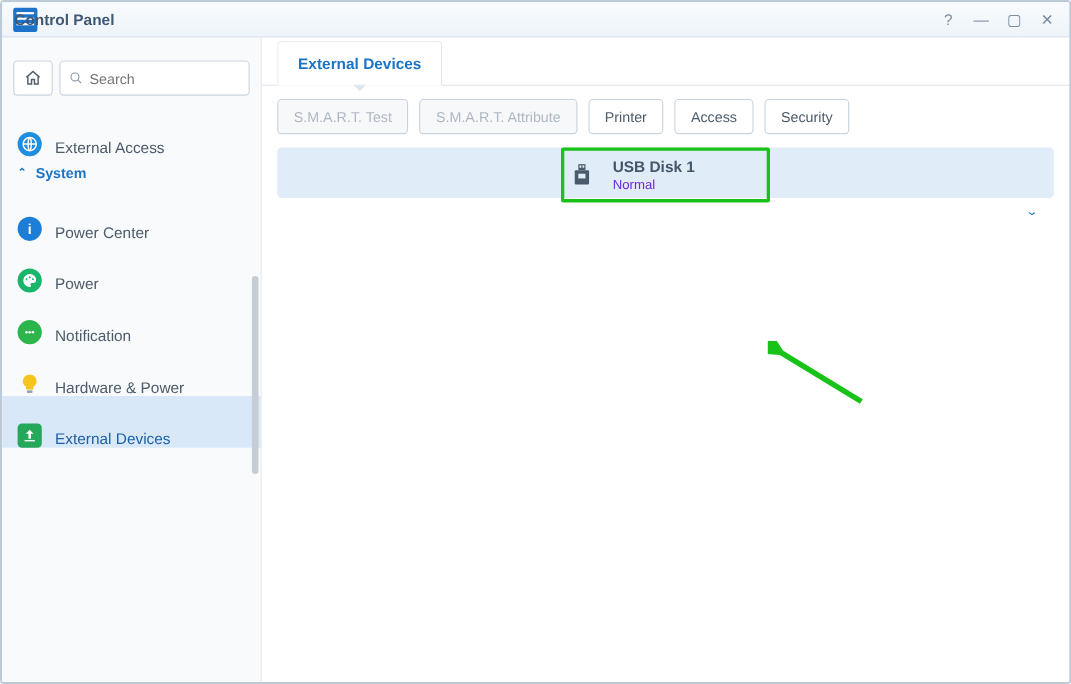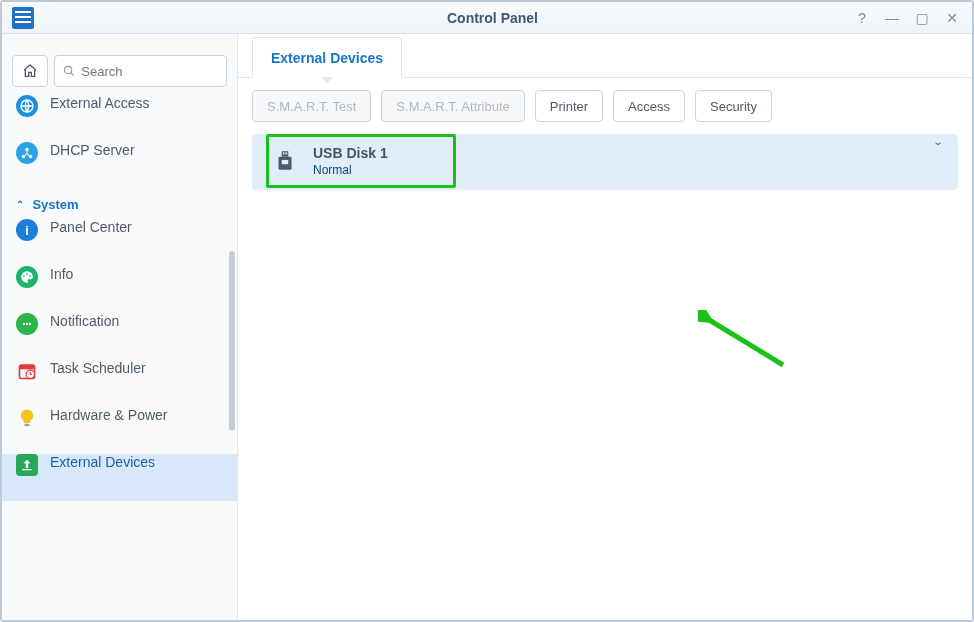--- a/index.html
+++ b/index.html
@@ -1,32 +1,32 @@
 <!DOCTYPE html>
 <html><head>
 <meta charset="utf-8">
 <style>
   * { box-sizing: border-box; margin: 0; padding: 0; }
   body { font-family: -apple-system, BlinkMacSystemFont, "Segoe UI", Arial, sans-serif; background: #f5f5f5; overflow: hidden; }
   .window { width: 974px; height: 622px; background: #fff; border: 2px solid #bcc9d6; border-radius: 4px; display: flex; flex-direction: column; position: relative; }
   .titlebar { height: 32px; background: linear-gradient(#f8fbfd,#eef4f9); border-bottom: 1px solid #d6dfe8; display: flex; align-items: center; position: relative; }
   .app-icon { width: 22px; height: 22px; margin-left: 10px; background:#1e73c9; border-radius:2px; position:relative; }
   .app-icon::after{content:'';position:absolute;left:3px;top:4px;width:16px;height:2px;background:#fff;box-shadow:0 5px 0 #fff,0 10px 0 #fff;}
-  .titlebar-title { position:absolute; left:11px; right:0; text-align:center; font-weight:700; color:#3f5873; font-size:14px; pointer-events:none;}
+  .titlebar-title { position:absolute; left:11px; right:0; font-weight:700; color:#3f5873; font-size:14px; pointer-events:none;}
   .win-controls { margin-left:auto; display:flex; gap:14px; padding-right:12px; color:#7c8ea1;}
   .win-controls span{ width:16px; text-align:center; cursor:pointer; font-size:14px; line-height:1;}
   .body { flex:1; display:flex; min-height:0; }
   .sidebar { width:236px; background:#f9fafb; border-right:1px solid #e1e7ee; display:flex; flex-direction:column; padding-top:8px; }
   .search-row { display:flex; gap:6px; padding:13px 10px 8px 10px; }
   .home-btn { width:36px; height:32px; background:#fff; border:1px solid #c9d3de; border-radius:4px; display:flex; align-items:center; justify-content:center; color:#505d6b; cursor:pointer;}
   .search-box { flex:1; height:32px; border:1px solid #c9d3de; border-radius:4px; background:#fff; display:flex; align-items:center; padding:0 8px; color:#8b98a6; gap:6px;}
   .search-box input { border:none; outline:none; width:100%; font-size:13px; color:#444; background:transparent;}
   .nav { flex:1; overflow-y:auto; position:relative;}
   .nav-scrollbar{ position:absolute; right:2px; top:156px; width:6px; height:180px; background:#c6cdd5; border-radius:3px;}
-  .nav-item { display:flex; align-items:flex-start; gap:12px; height:47px; padding:0 14px; color:#4c5b6a; font-size:14px; cursor:pointer;}
+  .nav-item { display:flex; align-items:flex-end; gap:12px; height:47px; padding:0 14px; color:#4c5b6a; font-size:14px; cursor:pointer;}
   .nav-item.active{ background:#d9e8f8; color:#1e5fa5;}
   .nav-group{ display:flex; align-items:center; gap:8px; height:30px; padding:0 14px; color:#1b74c5; font-size:13px; font-weight:600; cursor:pointer;}
   .nav-group .chev{ font-size:10px;}
   .icon{ width:22px; height:22px; display:flex; align-items:center; justify-content:center; border-radius:50%; font-size:13px; color:#fff; flex:none;}
   .ic-globe{ background:#1e8fe0;}
   .ic-net{ background:#fff;}
   .ic-net svg{ width:22px; height:22px;}
   .ic-dhcp{ background:#2aa3e6;}
   .ic-shield{ background:transparent;}
   .ic-info{ background:#1c7ed6; font-weight:700;}
@@ -38,26 +38,26 @@
   .ic-ext{ background:#25a85a; border-radius:4px;}
   .main{ flex:1; display:flex; flex-direction:column; background:#fff;}
   .tabs{ display:flex; height:44px; border-bottom:1px solid #e1e7ee; padding:0 14px; align-items:flex-end;}
   .tab{ padding:12px 18px 11px; font-size:14px; color:#5a6775; cursor:pointer; border:1px solid transparent; border-bottom:none; position:relative;}
   .tab.active{ color:#1b74c5; font-weight:700; border-color:#e1e7ee; border-bottom:1px solid #fff; border-radius:4px 4px 0 0; margin-bottom:-1px; background:#fff;}
   .tab.active::after{content:'';position:absolute;left:50%;bottom:-6px;margin-left:-6px;width:0;height:0;border-left:6px solid transparent;border-right:6px solid transparent;border-top:6px solid #e1e7ee;}
   .toolbar{ display:flex; gap:10px; padding:12px 14px; }
   .btn{ height:32px; padding:0 14px; border:1px solid #c9d3de; background:#fff; border-radius:4px; font-size:13px; color:#4c5b6a; cursor:pointer;}
   .btn.disabled{ color:#aeb8c3; background:#f7f8fa; cursor:default;}
   .content{ padding:0 14px;}
-  .device-row{ display:flex; align-items:flex-start; height:56px; background:#e0ecf8; border-radius:4px; padding:0 14px; cursor:pointer; position:relative;}
+  .device-row{ display:flex; align-items:center; height:46px; background:#e0ecf8; border-radius:4px; padding:0 14px; cursor:pointer; position:relative;flex-direction:column;}
   .device-inner{ display:flex; align-items:center; gap:14px; padding:6px 0px 6px 2px; border:3px solid #18c218; border-radius:2px; width:190px; height:54px;}
   .dev-icon{ width:28px; height:28px; display:flex; align-items:center; justify-content:center;}
   .dev-texts{ display:flex; flex-direction:column;}
   .dev-name{ font-weight:700; color:#435567; font-size:14px;}
-  .dev-status{ font-size:12px; color:#0c4a6e; margin-top:2px;}
+  .dev-status{ font-size:12px; color:#6d28d9; margin-top:2px;}
   .expand{ margin-left:auto; color:#1b74c5; font-size:14px; transform:scaleY(0.7);}
   .annotation-arrow{ position:absolute; left:460px; top:176px; pointer-events:none;}
   svg{ display:block;}
 </style>
 </head>
 <body>
 
 <div class="window">
   <div class="titlebar">
     <div class="app-icon"></div>
@@ -91,74 +91,50 @@
       <div class="nav">
         <div class="nav-item">
           <span class="icon ic-globe">
             <svg width="16" height="16" viewBox="0 0 24 24" fill="none" stroke="#fff" stroke-width="2">
                 <circle cx="12" cy="12" r="9"></circle>
                 <path d="M3 12h18M12 3c3 3 3 15 0 18M12 3c-3 3-3 15 0 18"></path>
               </svg>
           </span>
           <span>External Access</span>
         </div>
-        <div class="nav-item">
-          <span class="icon ic-dhcp">
-            <svg width="14" height="14" viewBox="0 0 24 24" fill="#fff">
-                <circle cx="12" cy="6" r="3"></circle>
-                <circle cx="6" cy="18" r="3"></circle>
-                <circle cx="18" cy="18" r="3"></circle>
-                <path d="M11 8h2v6h-2z"></path>
-                <path d="M8 16l3-3 1 1-3 3z"></path>
-                <path d="M16 16l-3-3-1 1 3 3z"></path>
-              </svg>
-          </span>
-          <span>DHCP Server</span>
-        </div>
 
         <div class="nav-group">
           <span class="chev">⌃</span>
           <span>System</span>
         </div>
 
         <div class="nav-item">
           <span class="icon ic-info">i</span>
-          <span>Panel Center</span>
+          <span>Power Center</span>
         </div>
         <div class="nav-item">
           <span class="icon ic-theme">
             <svg width="14" height="14" viewBox="0 0 24 24" fill="#fff">
                 <path d="M12 2a10 10 0 100 20c1 0 2-1 2-2s-1-1-1-2 1-2 2-2h2a5 5 0 005-5c0-5-5-9-10-9z"></path>
                 <circle cx="7" cy="10" r="1.5" fill="#19b56a"></circle>
                 <circle cx="12" cy="7" r="1.5" fill="#19b56a"></circle>
                 <circle cx="17" cy="10" r="1.5" fill="#19b56a"></circle>
               </svg>
           </span>
-          <span>Info</span>
+          <span>Power</span>
         </div>
         <div class="nav-item">
           <span class="icon ic-notif">
             <svg width="14" height="14" viewBox="0 0 24 24" fill="#fff">
                 <circle cx="7" cy="12" r="2"></circle>
                 <circle cx="12" cy="12" r="2"></circle>
                 <circle cx="17" cy="12" r="2"></circle>
               </svg>
           </span>
           <span>Notification</span>
-        </div>
-        <div class="nav-item">
-          <span class="icon ic-task">
-            <svg width="20" height="20" viewBox="0 0 24 24">
-                <rect x="3" y="5" width="18" height="16" rx="2" fill="#fff" stroke="#e43b3b" stroke-width="2"></rect>
-                <rect x="3" y="5" width="18" height="5" fill="#e43b3b"></rect>
-                <circle cx="16" cy="16" r="5" fill="#fff" stroke="#e43b3b" stroke-width="1.5"></circle>
-                <path d="M16 13v3h2" stroke="#e43b3b" stroke-width="1.5" fill="none"></path>
-              </svg>
-          </span>
-          <span>Task Scheduler</span>
         </div>
         <div class="nav-item">
           <span class="icon ic-hw">
             <svg width="20" height="20" viewBox="0 0 24 24">
                 <path d="M12 2a7 7 0 00-4 13v3h8v-3a7 7 0 00-4-13z" fill="#f4c51e"></path>
                 <rect x="9" y="19" width="6" height="3" rx="1" fill="#9aa4af"></rect>
               </svg>
           </span>
           <span>Hardware &amp; Power</span>
         </div>

